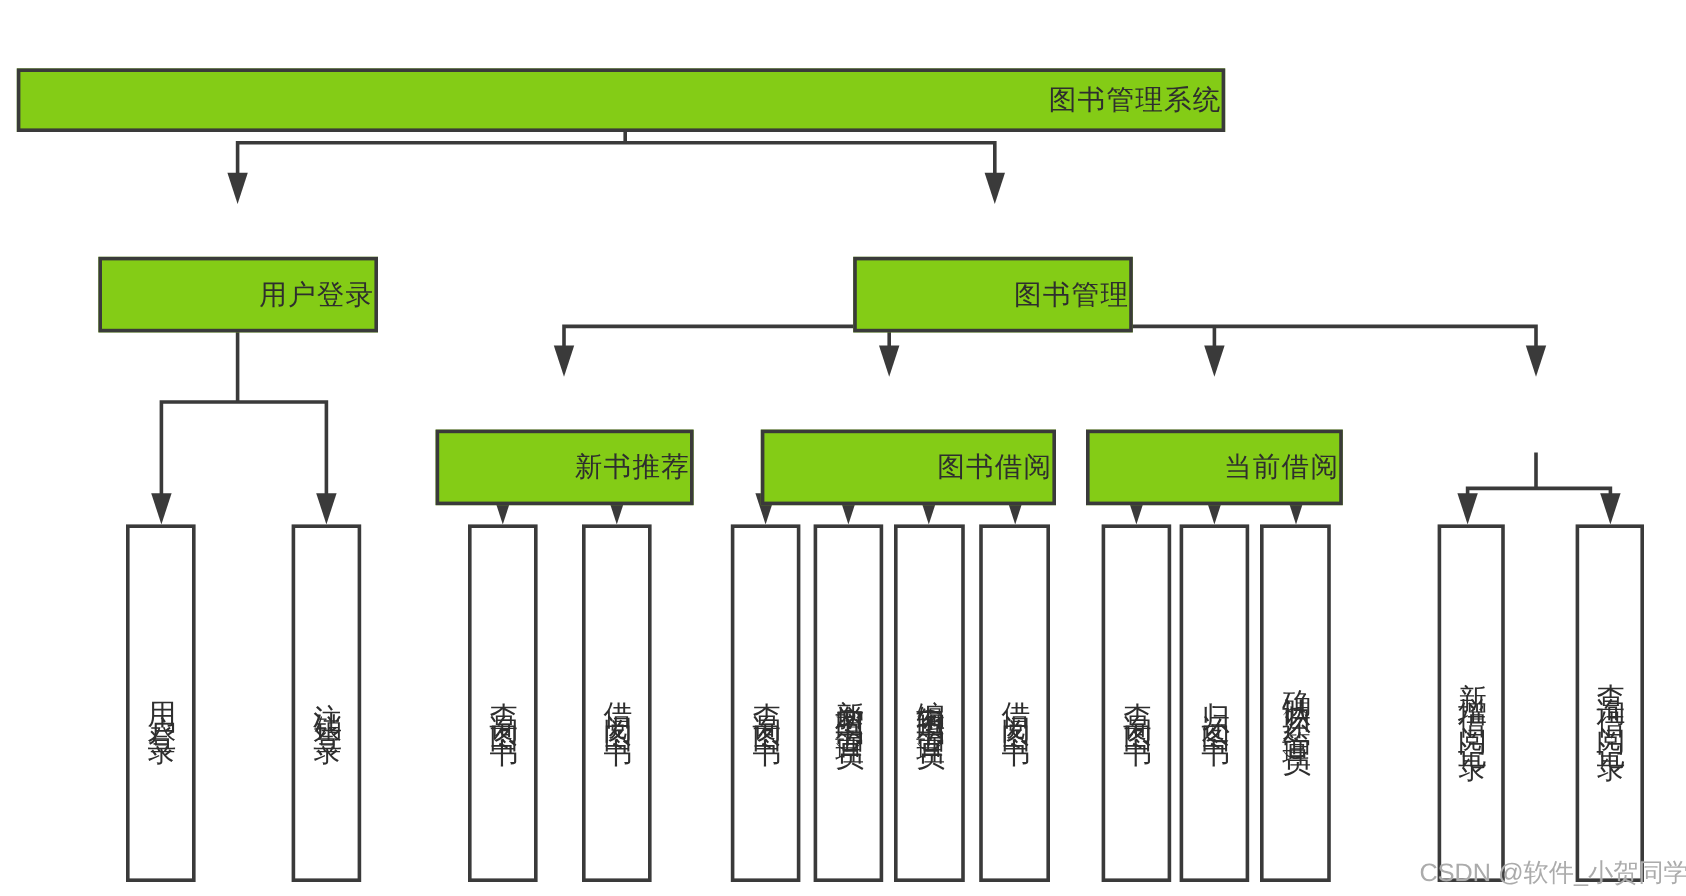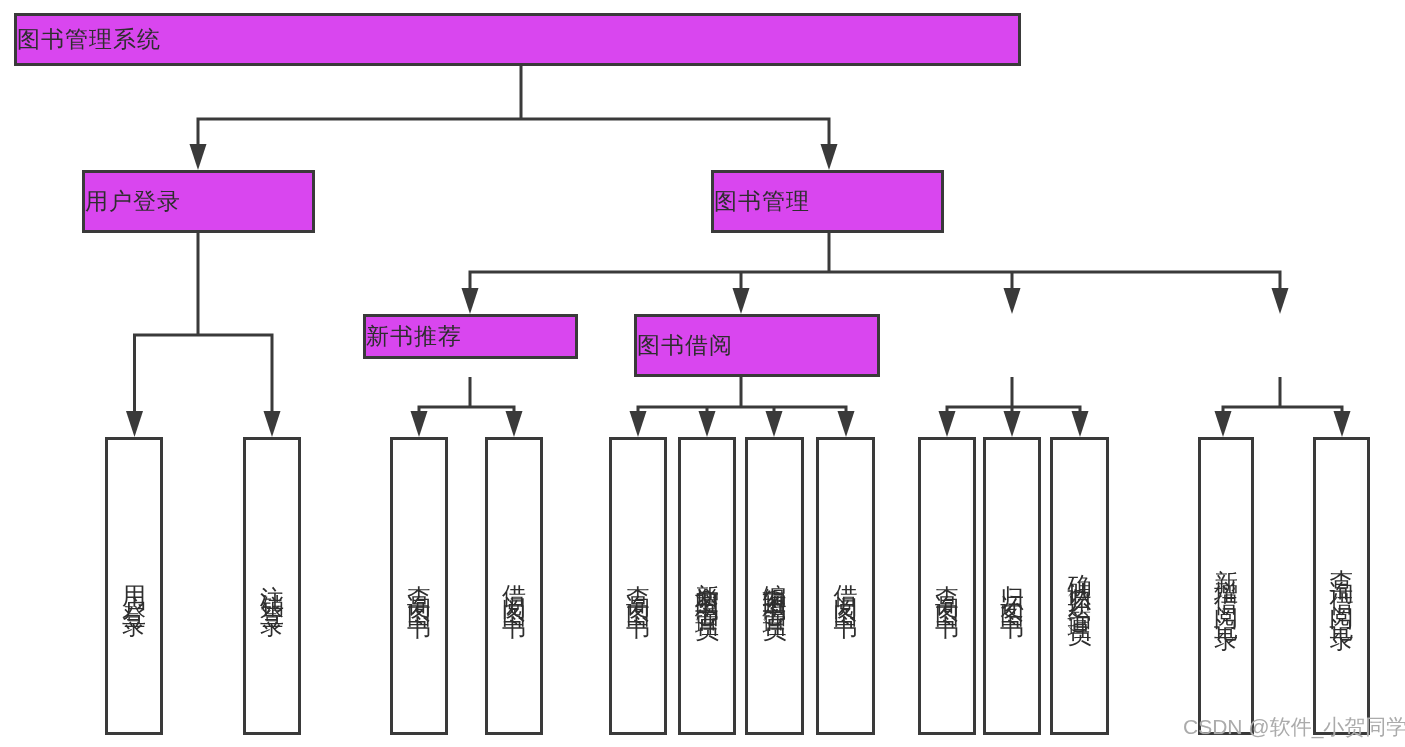--- a/index.html
+++ b/index.html
@@ -1,21 +1,21 @@
 <!DOCTYPE html>
 <html><head>
 <meta charset="utf-8">
 <style>
   html,body{margin:0;padding:0;background:#ffffff;}
   body{font-family:"Liberation Sans","DejaVu Sans",sans-serif;}
   #stage{position:relative;width:1405px;height:747px;background:#ffffff;overflow:hidden;}
   #wires{position:absolute;left:0;top:0;z-index:1;}
-  .node{position:absolute;box-sizing:border-box;border:3px solid #3a3a3a;background:#d946ef;
-        display:flex;align-items:center;justify-content:flex-start;z-index:2;
-        color:#2e2e2e;font-size:23px;letter-spacing:1px;}
+  .node{position:absolute;box-sizing:border-box;border:3px solid #3a3a3a;background:#84cc16;
+        display:flex;align-items:center;justify-content:flex-end;z-index:2;
+        color:#2e2e2e;font-size:23px;letter-spacing:1px;margin-top:44px;}
   .node.root{border-width:3px;}
   .vbox{position:absolute;box-sizing:border-box;border:3px solid #3a3a3a;background:#ffffff;
         top:437px;height:298px;display:flex;align-items:center;justify-content:center;z-index:2;}
   .vtext{writing-mode:vertical-rl;text-orientation:mixed;color:#2e2e2e;font-size:24px;line-height:1;}
   .sp4{letter-spacing:10px;}
   .sp6{letter-spacing:12px;}
   .sp8{letter-spacing:7px;}
   .sp9{letter-spacing:5px;}
   #watermark{position:absolute;left:1183px;top:713px;z-index:3;color:#ababab;font-size:21px;
              white-space:nowrap;text-shadow:0 0 1px rgba(255,255,255,.6);}
@@ -69,25 +69,28 @@
     <span>图书管理系统</span>
   </div>
 
   <div class="node" style="left:82px;top:170px;width:233px;height:63px;">
     <span>用户登录</span>
   </div>
   <div class="node" style="left:711px;top:170px;width:233px;height:63px;">
     <span>图书管理</span>
   </div>
 
-  <div class="node" style="left:363px;top:314px;width:215px;height:45px;">
+  <div class="node" style="left:363px;top:314px;width:215px;height:63px;">
     <span>新书推荐</span>
   </div>
   <div class="node" style="left:634px;top:314px;width:246px;height:63px;">
     <span>图书借阅</span>
+  </div>
+  <div class="node" style="left:905px;top:314px;width:214px;height:63px;">
+    <span>当前借阅</span>
   </div>
 
   <div class="vbox" style="left:105px;width:58px;">
     <span class="vtext sp4">用户登录</span>
   </div>
   <div class="vbox" style="left:243px;width:58px;">
     <span class="vtext sp4">注销登录</span>
   </div>
 
   <div class="vbox" style="left:390px;width:58px;">

